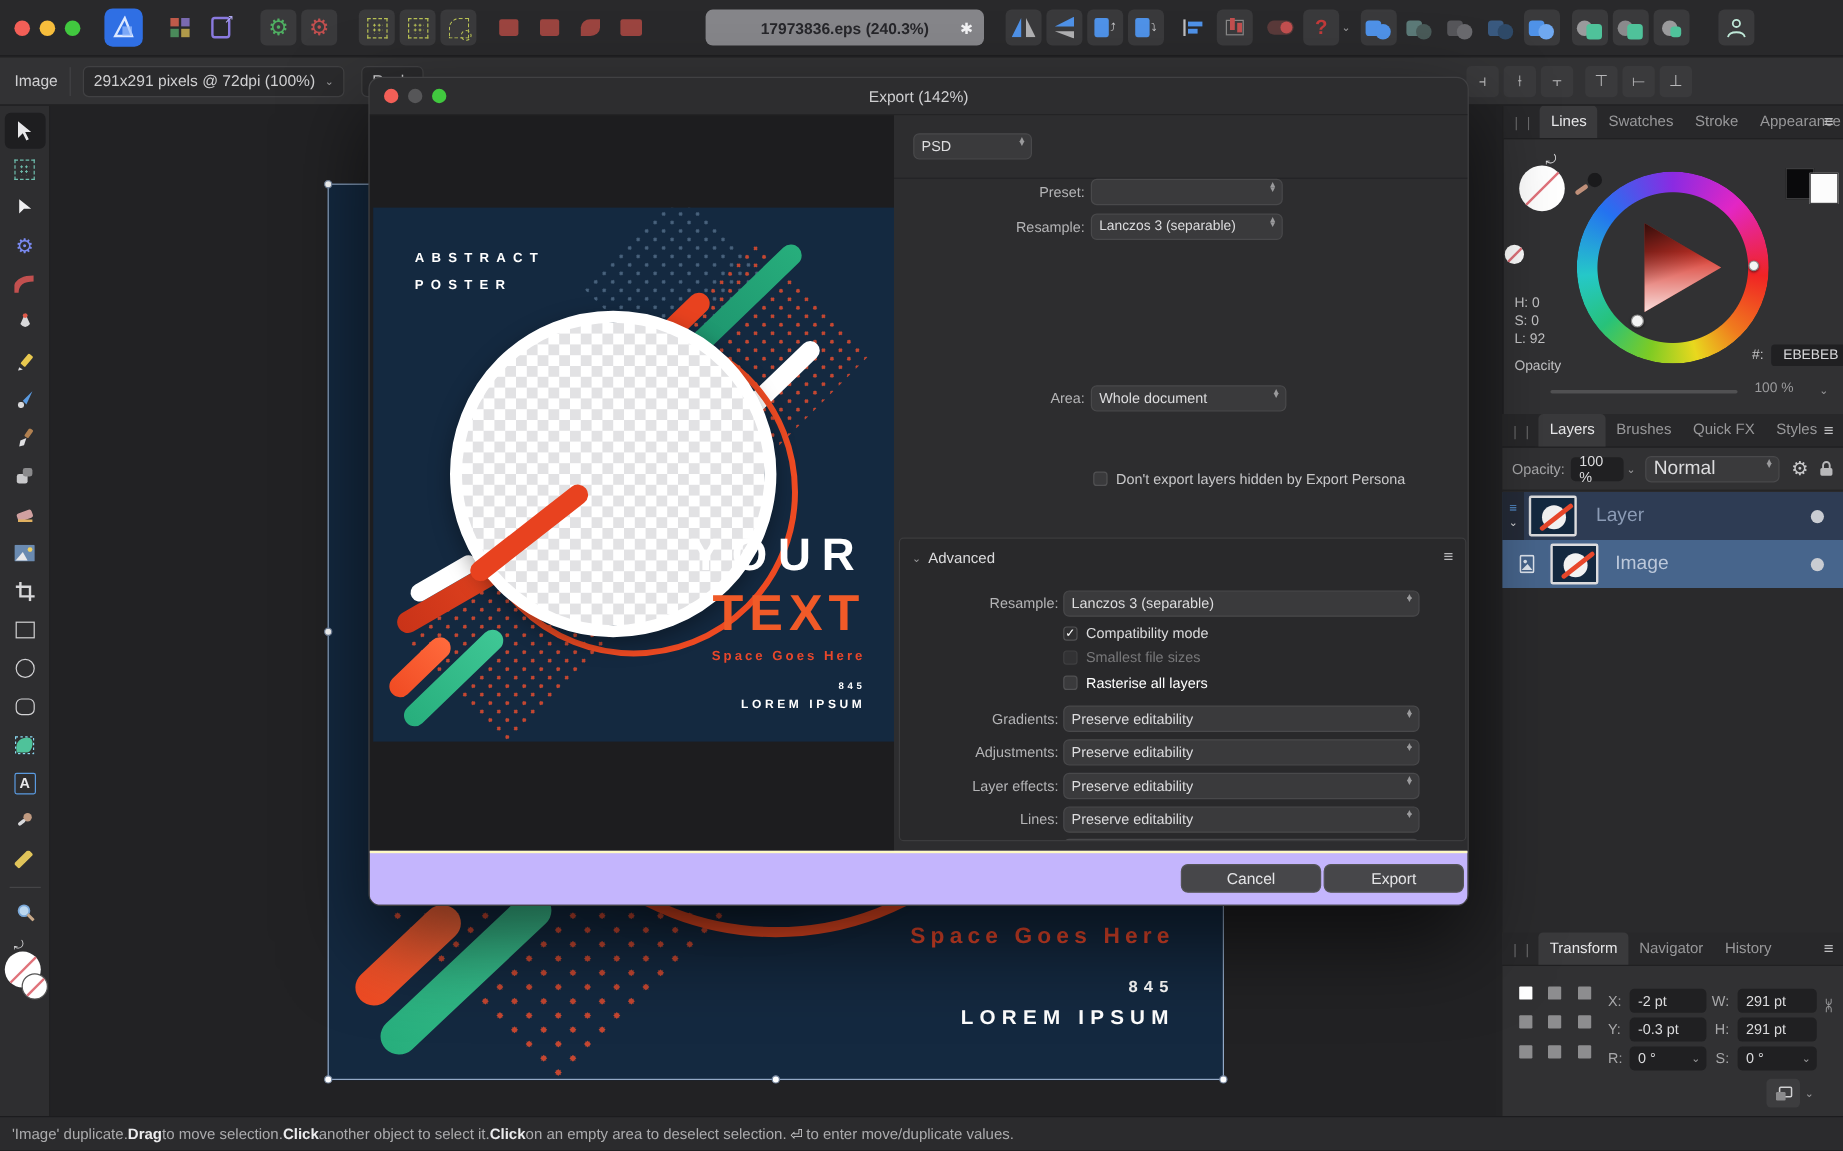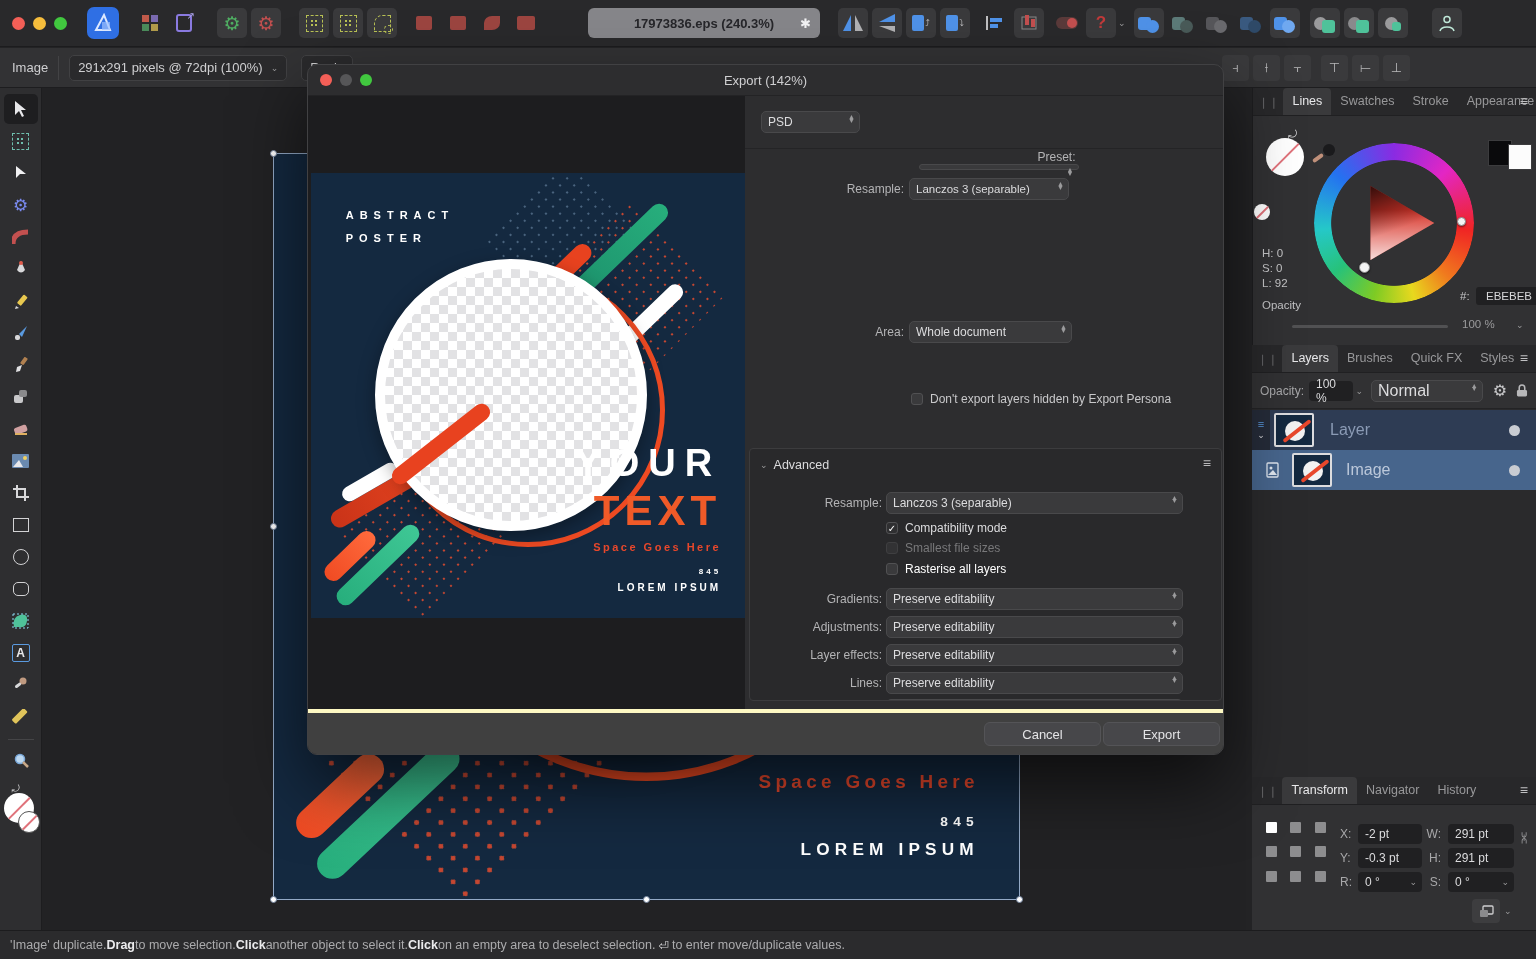--- a/index.html
+++ b/index.html
@@ -98,21 +98,21 @@
   .lbl { color:#b4b4b6; text-align:right; }
   .dd { background:#3a3a3c; border:1px solid #49494b; border-radius:5px; height:22px;
         display:flex; align-items:center; padding:0 6px; color:#dcdcde; position:relative; }
   .stepper { position:absolute; right:4px; top:3px; display:flex; flex-direction:column;
              line-height:.55; color:#9a9a9c; font-size:7px; }
   .cbox { width:12px; height:12px; background:#3a3a3c; border:1px solid #515153; border-radius:3px;
           display:flex; align-items:center; justify-content:center; font-size:10px; color:#fff; }
   .cbox.on { background:#2f2f31; }
   .adv { position:absolute; left:4px; top:352px; width:473px; height:253px; background:#29292b;
          border:1px solid #3c3c3e; border-radius:4px; overflow:hidden; }
-  .dlg-foot { height:45px; background:#404040; border-top:4px solid #fef9c3; position:relative;padding-left:29px; }
+  .dlg-foot { height:45px; background:#c4b5fd; border-top:2px solid #fef9c3; position:relative;padding-left:29px; }
   .btn { position:absolute; top:9px; width:117px; height:24px; background:#47474a;
          border:1px solid #545457; border-radius:6px; color:#e4e4e6; font-size:13px;
          display:flex; align-items:center; justify-content:center; }
 
   
   .rpanel { position:absolute; left:1252px; top:88px; width:284px; height:842px; background:#313133;
             border-left:1px solid #1d1d1f; z-index:5; font-size:12px; }
   .tabrow { height:28px; background:#28282a; display:flex; align-items:flex-end; position:relative;
             border-bottom:1px solid #202022; }
   .grip { color:#6a6a6c; font-size:11px; padding:0 4px 6px 6px; letter-spacing:1px; }
@@ -540,21 +540,21 @@
       <div class="dlg-right">
         <div class="dd" style="position:absolute;left:16px;top:15px;width:99px;">
           <span>PSD</span>
           <span class="stepper">
               <span>▲</span>
               <span>▼</span>
             </span>
         </div>
         <div class="abs" style="left:0;top:52px;width:100%;height:1px;background:#242426;"></div>
 
-        <div class="row" style="left:12px;top:54px;width:100%;height:20px;flex-direction:column;">
+        <div class="row" style="left:0;top:54px;width:100%;height:20px;">
           <span class="lbl" style="width:159px;">Preset:</span>
           <div class="dd" style="margin-left:5px;width:160px;">
               <span class="stepper">
                 <span>▲</span>
                 <span>▼</span>
               </span>
             </div>
         </div>
         <div class="row" style="left:0;top:83px;width:100%;height:20px;">
           <span class="lbl" style="width:159px;">Resample:</span>

